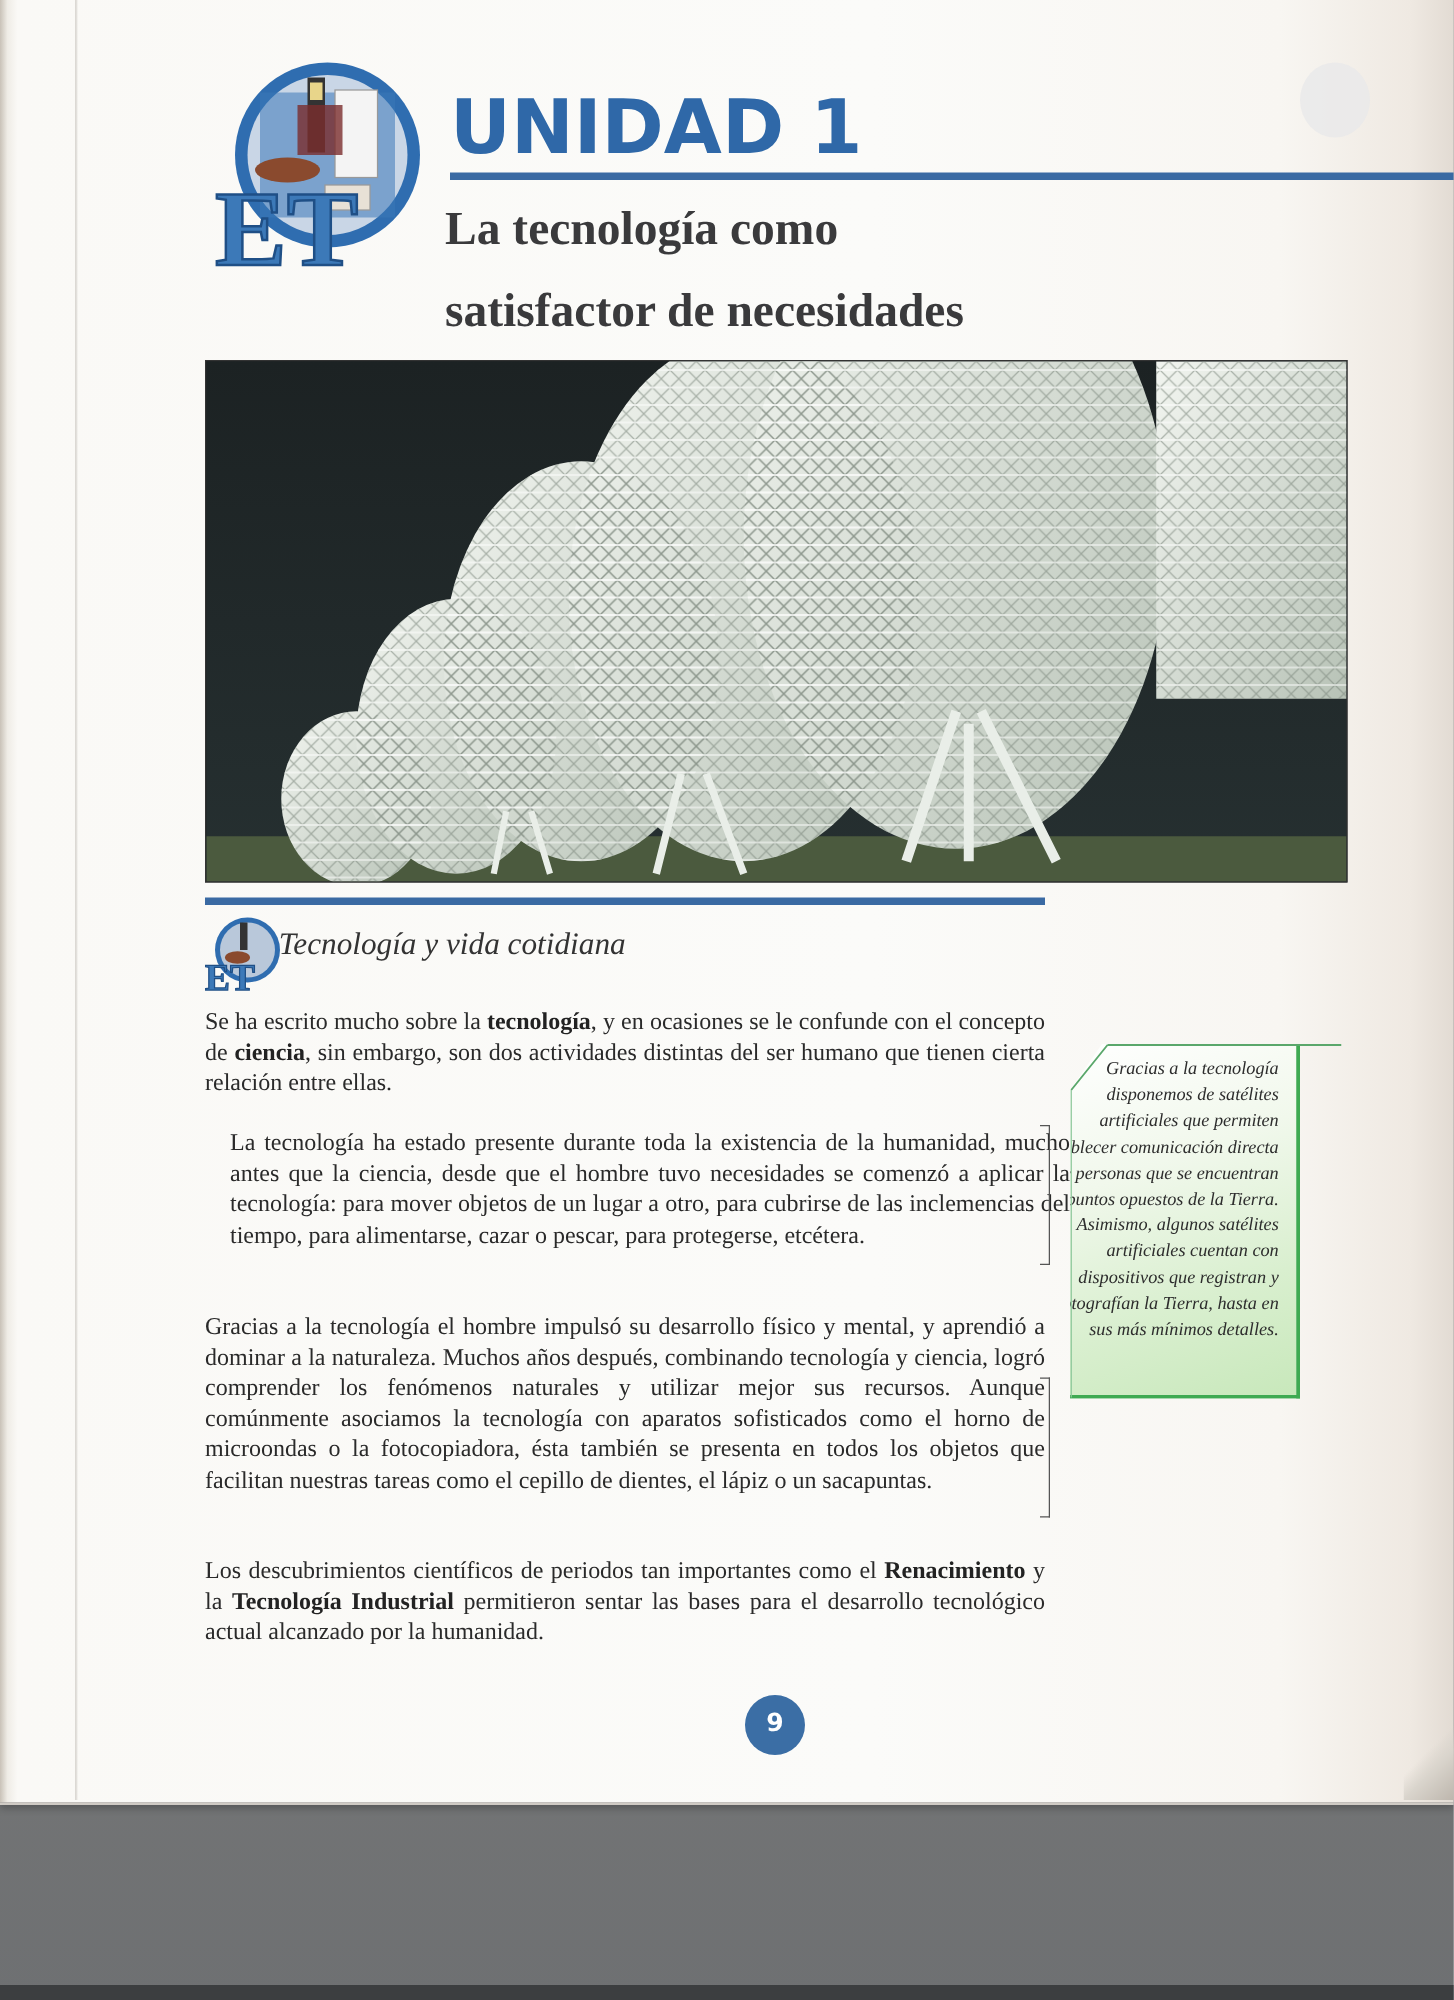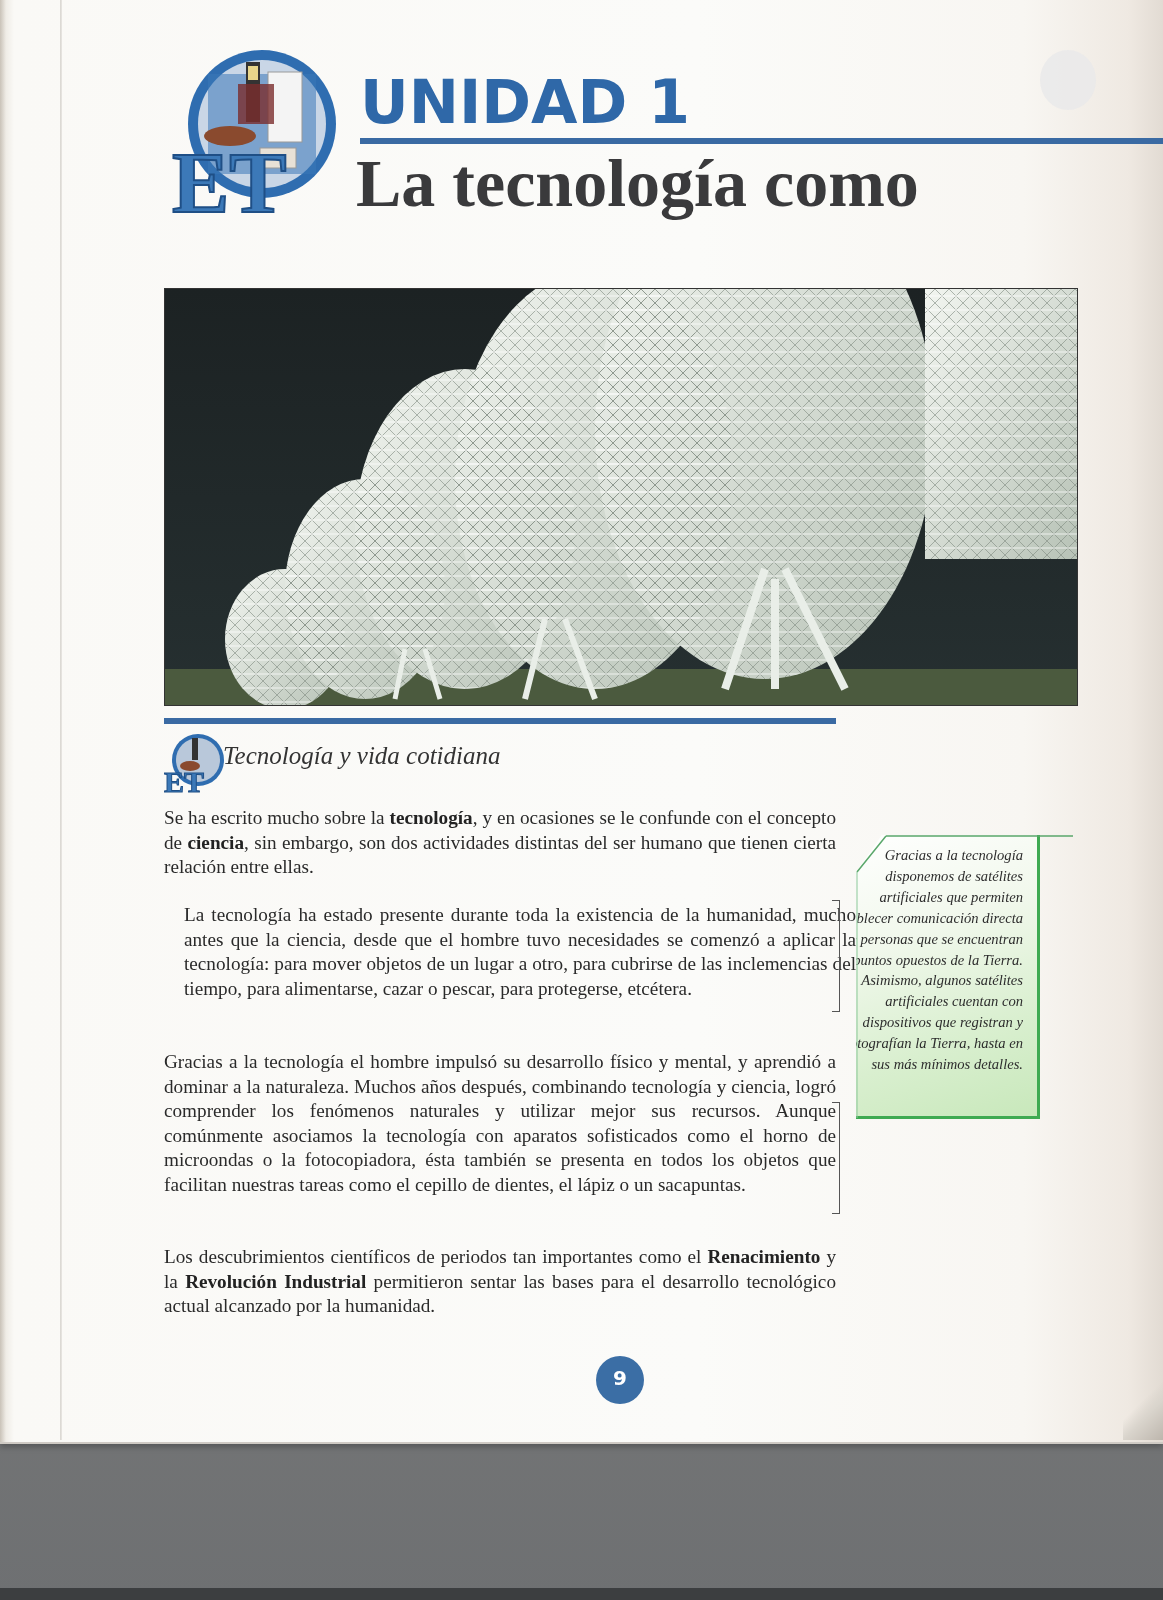--- a/index.html
+++ b/index.html
@@ -31,21 +31,21 @@
     font-family: "DejaVu Sans", "Liberation Sans", sans-serif; font-weight: bold;
     font-size: 60px; color: #2f68a8; letter-spacing: 0px; line-height: 1;
   }
   .header-rule {
     position: absolute; left: 360px; top: 138px; width: 803px; height: 6px;
     background: #3a6aa3;
   }
   .main-title {
     position: absolute; left: 356px; top: 150px; width: 800px;
     font-family: "Liberation Serif", "DejaVu Serif", serif; font-weight: bold;
-    font-size: 68px; line-height: 66px; color: #3a3a3c;
+    font-size: 38px; line-height: 66px; color: #3a3a3c;
   }
 
   
   .photo {
     position: absolute; left: 164px; top: 288px; width: 914px; height: 418px;
     background: #1e2324; overflow: hidden;
     border: 1px solid #333;
   }
 
   
@@ -122,20 +122,21 @@
       <rect x="70" y="40" width="36" height="40" fill="#7a2d2d" opacity="0.8"></rect>
       <rect x="92" y="104" width="36" height="20" fill="#e8e1d6" stroke="#999"></rect>
       <text x="4" y="168" font-family="Liberation Serif, serif" font-weight="bold" font-size="86" fill="#3c79b8" stroke="#1f4f86" stroke-width="2">ET</text>
     </svg>
   </div>
 
   <div class="unit-label">UNIDAD 1</div>
   <div class="header-rule"></div>
   <div class="main-title">
     <div>La tecnología como</div>
+    <div>satisfactor de necesidades</div>
   </div>
 
   <div class="photo">
     <svg width="914" height="418" viewBox="0 0 914 418">
       <defs>
         <linearGradient id="sky" x1="0" y1="0" x2="0" y2="1">
           <stop offset="0" stop-color="#1c2223"></stop>
             <stop offset="1" stop-color="#263031"></stop>
         </linearGradient>
         <linearGradient id="dish" x1="0" y1="0" x2="1" y2="1">
@@ -180,21 +181,21 @@
   <div class="section-title">Tecnología y vida cotidiana</div>
 
   <p class="body-text p1"><span>Se ha escrito mucho sobre la </span><b>tecnología</b><span>, y en ocasiones se le confunde con el concepto de </span><b>ciencia</b><span>, sin embargo, son dos actividades distintas del ser humano que tienen cierta relación entre ellas.</span></p>
 
   <p class="body-text p2">La tecnología ha estado presente durante toda la existencia de la humanidad, mucho antes que la ciencia, desde que el hombre tuvo necesidades se comenzó a aplicar la tecnología: para mover objetos de un lugar a otro, para cubrirse de las inclemencias del tiempo, para alimentarse, cazar o pescar, para protegerse, etcétera.</p>
   <div class="bracket bracket-1"></div>
 
   <p class="body-text p3">Gracias a la tecnología el hombre impulsó su desarrollo físico y mental, y aprendió a dominar a la naturaleza. Muchos años después, combinando tecnología y ciencia, logró comprender los fenómenos naturales y utilizar mejor sus recursos. Aunque comúnmente asociamos la tecnología con aparatos sofisticados como el horno de microondas o la fotocopiadora, ésta también se presenta en todos los objetos que facilitan nuestras tareas como el cepillo de dientes, el lápiz o un sacapuntas.</p>
   <div class="bracket bracket-2"></div>
 
-  <p class="body-text p4"><span>Los descubrimientos científicos de periodos tan importantes como el </span><b>Renacimiento</b><span> y la </span><b>Revolución Industrial</b><span> permitieron sentar las bases para el desarrollo tecnológico actual alcanzado por la humanidad.</span></p>
+  <p class="body-text p4"><span>Los descubrimientos científicos de periodos tan importantes como el </span><b>Renacimiento</b><span> y la </span><b>Tecnología Industrial</b><span> permitieron sentar las bases para el desarrollo tecnológico actual alcanzado por la humanidad.</span></p>
 
   <div class="sidebar">
     <p class="sidebar-text">Gracias a la tecnología disponemos de satélites artificiales que permiten establecer comunicación directa entre personas que se encuentran en puntos opuestos de la Tierra. Asimismo, algunos satélites artificiales cuentan con dispositivos que registran y fotografían la Tierra, hasta en sus más mínimos detalles.</p>
   </div>
   <svg class="sidebar-edge" width="218" height="284" viewBox="0 0 218 284">
     <path d="M30 1 L217 1 M1 37 L30 1" stroke="#5aa76b" stroke-width="1.5" fill="none"></path>
     <path d="M1 37 L1 283" stroke="#8cc79a" stroke-width="1" fill="none"></path>
   </svg>
 
   <div class="page-badge">9</div>

